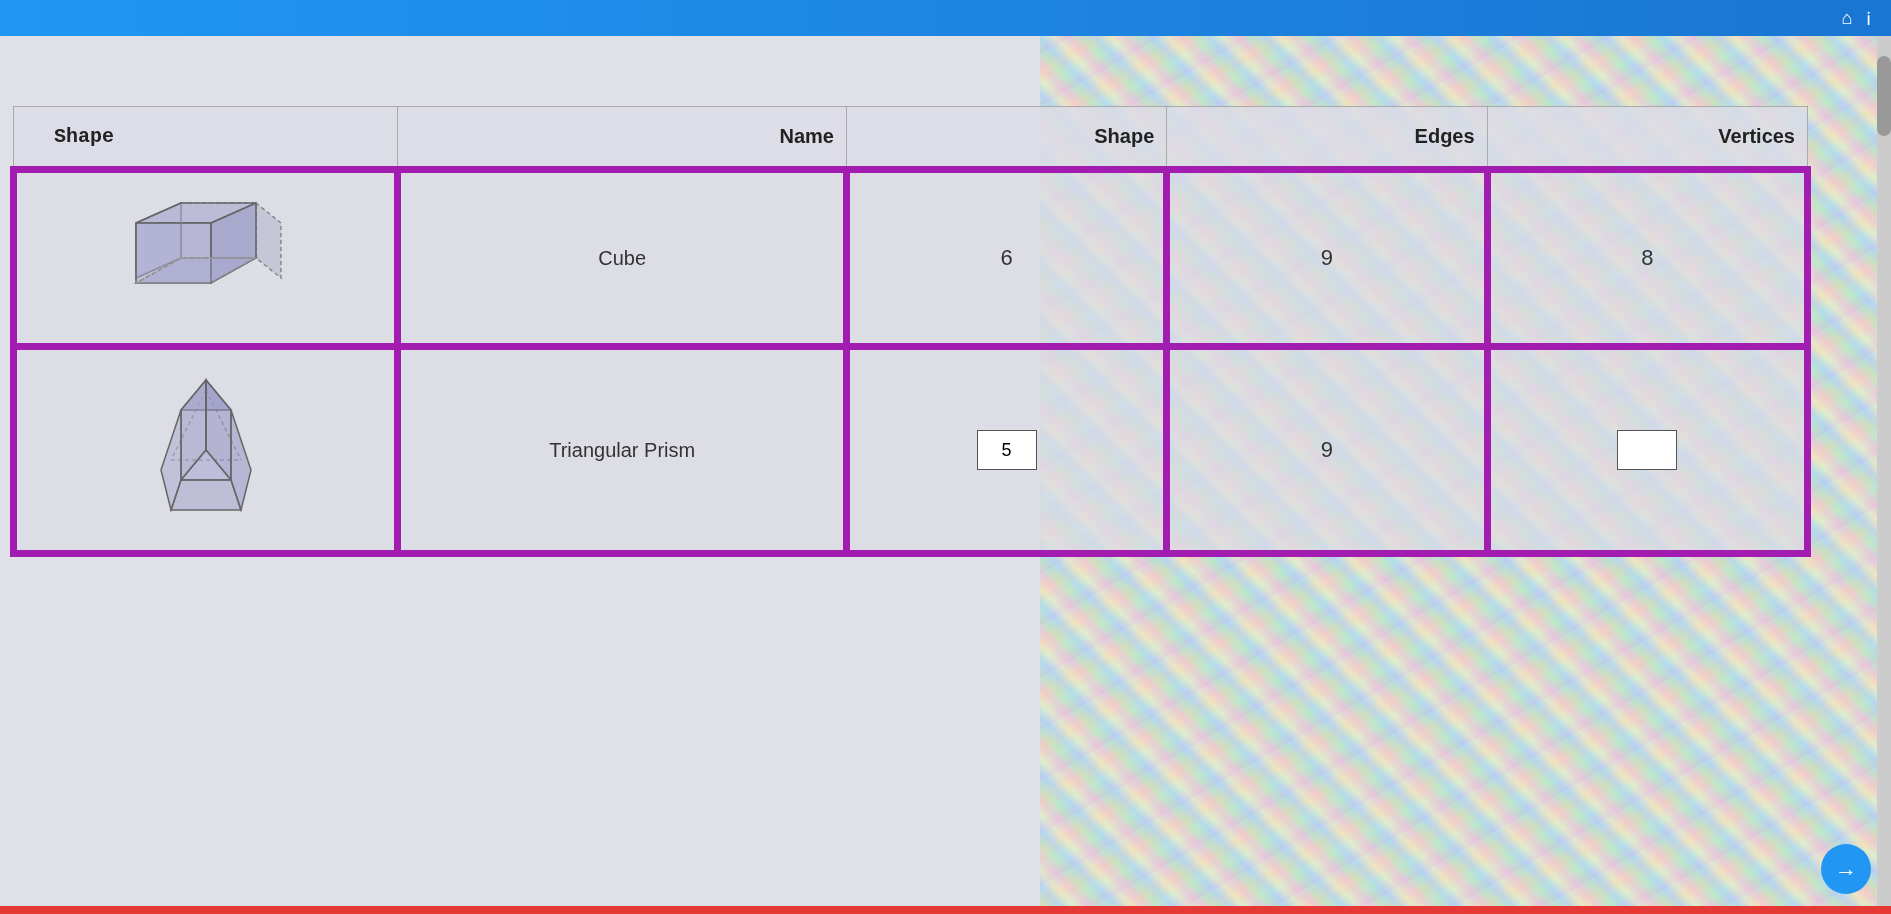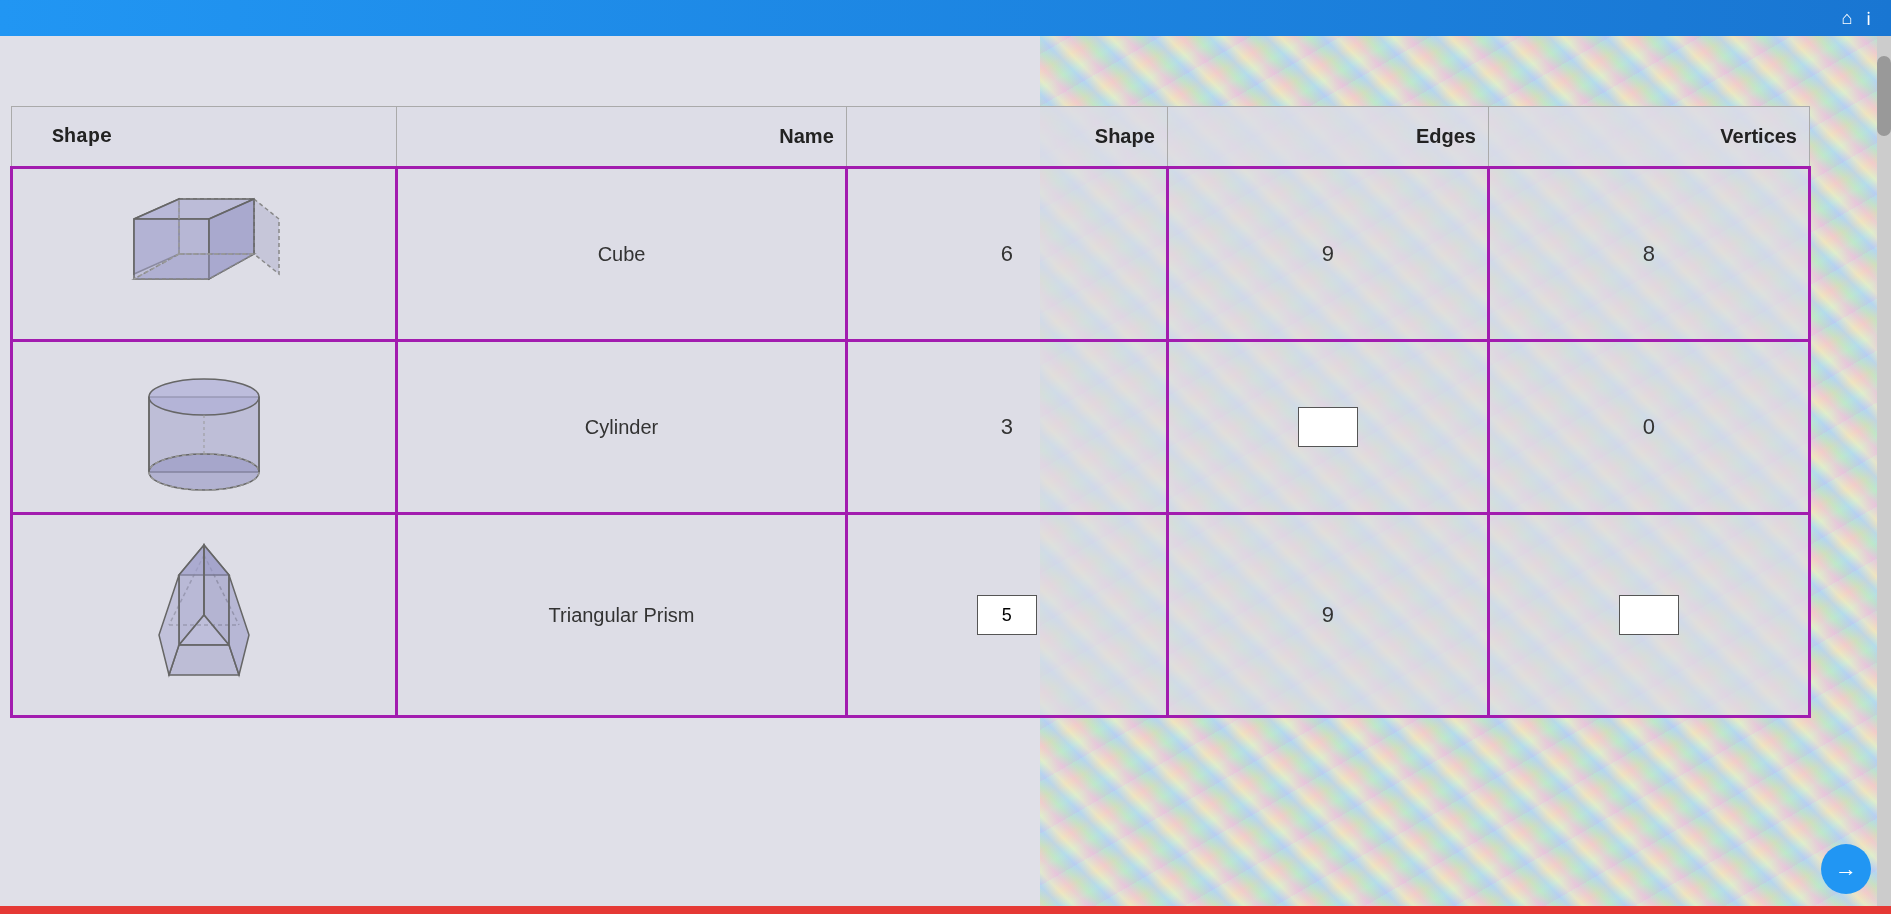--- a/index.html
+++ b/index.html
@@ -123,21 +123,21 @@
       width: 350px;
     }
 
     th.faces-header,
     th.edges-header,
     th.vertices-header {
       width: 250px;
     }
 
     td {
-      border: 3px solid #a21caf;
+      border: 7px solid #a21caf;
       padding: 14px 12px;
       text-align: center;
       vertical-align: middle;
       font-size: 20px;
       color: #333;
       background: rgba(220, 220, 230, 0.7);
       min-height: 160px;
       margin-left: 44px;
     }
 
@@ -290,52 +290,20 @@
             <span class="static-value">6</span>
           </td>
           <td>
             <span class="static-value">9</span>
           </td>
           <td>
             <span class="static-value">8</span>
           </td>
         </tr>
 
-        <tr class="row-2">
-          <td class="shape-cell">
-
-            <svg class="shape-svg" width="140" height="130" viewBox="0 0 140 130">
-
-              <rect x="15" y="35" width="110" height="75" fill="rgba(160,160,200,0.5)" stroke="#666" stroke-width="1.5"></rect>
-
-              <ellipse cx="70" cy="110" rx="55" ry="18" fill="rgba(150,150,195,0.6)" stroke="#666" stroke-width="1.5"></ellipse>
-
-              <ellipse cx="70" cy="35" rx="55" ry="18" fill="rgba(175,175,215,0.7)" stroke="#666" stroke-width="1.5"></ellipse>
-
-              <ellipse cx="70" cy="110" rx="55" ry="18" fill="none" stroke="#999" stroke-dasharray="4,3" stroke-width="1.5"></ellipse>
-
-              <line x1="15" y1="35" x2="15" y2="110" stroke="#666" stroke-width="1.5"></line>
-              <line x1="125" y1="35" x2="125" y2="110" stroke="#666" stroke-width="1.5"></line>
-
-              <line x1="70" y1="53" x2="70" y2="95" stroke="#999" stroke-dasharray="3,3" stroke-width="1"></line>
-            </svg>
-          </td>
-          <td class="name-cell">
-            <span>Cylinder</span>
-          </td>
-          <td>
-            <span class="static-value">3</span>
-          </td>
-          <td>
-            <input type="text" class="answer-input" value="" placeholder="" style="">
-          </td>
-          <td>
-            <span class="static-value">0</span>
-          </td>
-        </tr>
 
         <tr class="row-3">
           <td class="shape-cell">
 
             <svg class="shape-svg" width="130" height="160" viewBox="0 0 130 160">
 
               <line x1="65" y1="20" x2="100" y2="90" stroke="#999" stroke-dasharray="4,3" stroke-width="1.5"></line>
               <line x1="65" y1="20" x2="30" y2="90" stroke="#999" stroke-dasharray="4,3" stroke-width="1.5"></line>
 
               <line x1="30" y1="90" x2="100" y2="90" stroke="#999" stroke-dasharray="4,3" stroke-width="1.5"></line>

